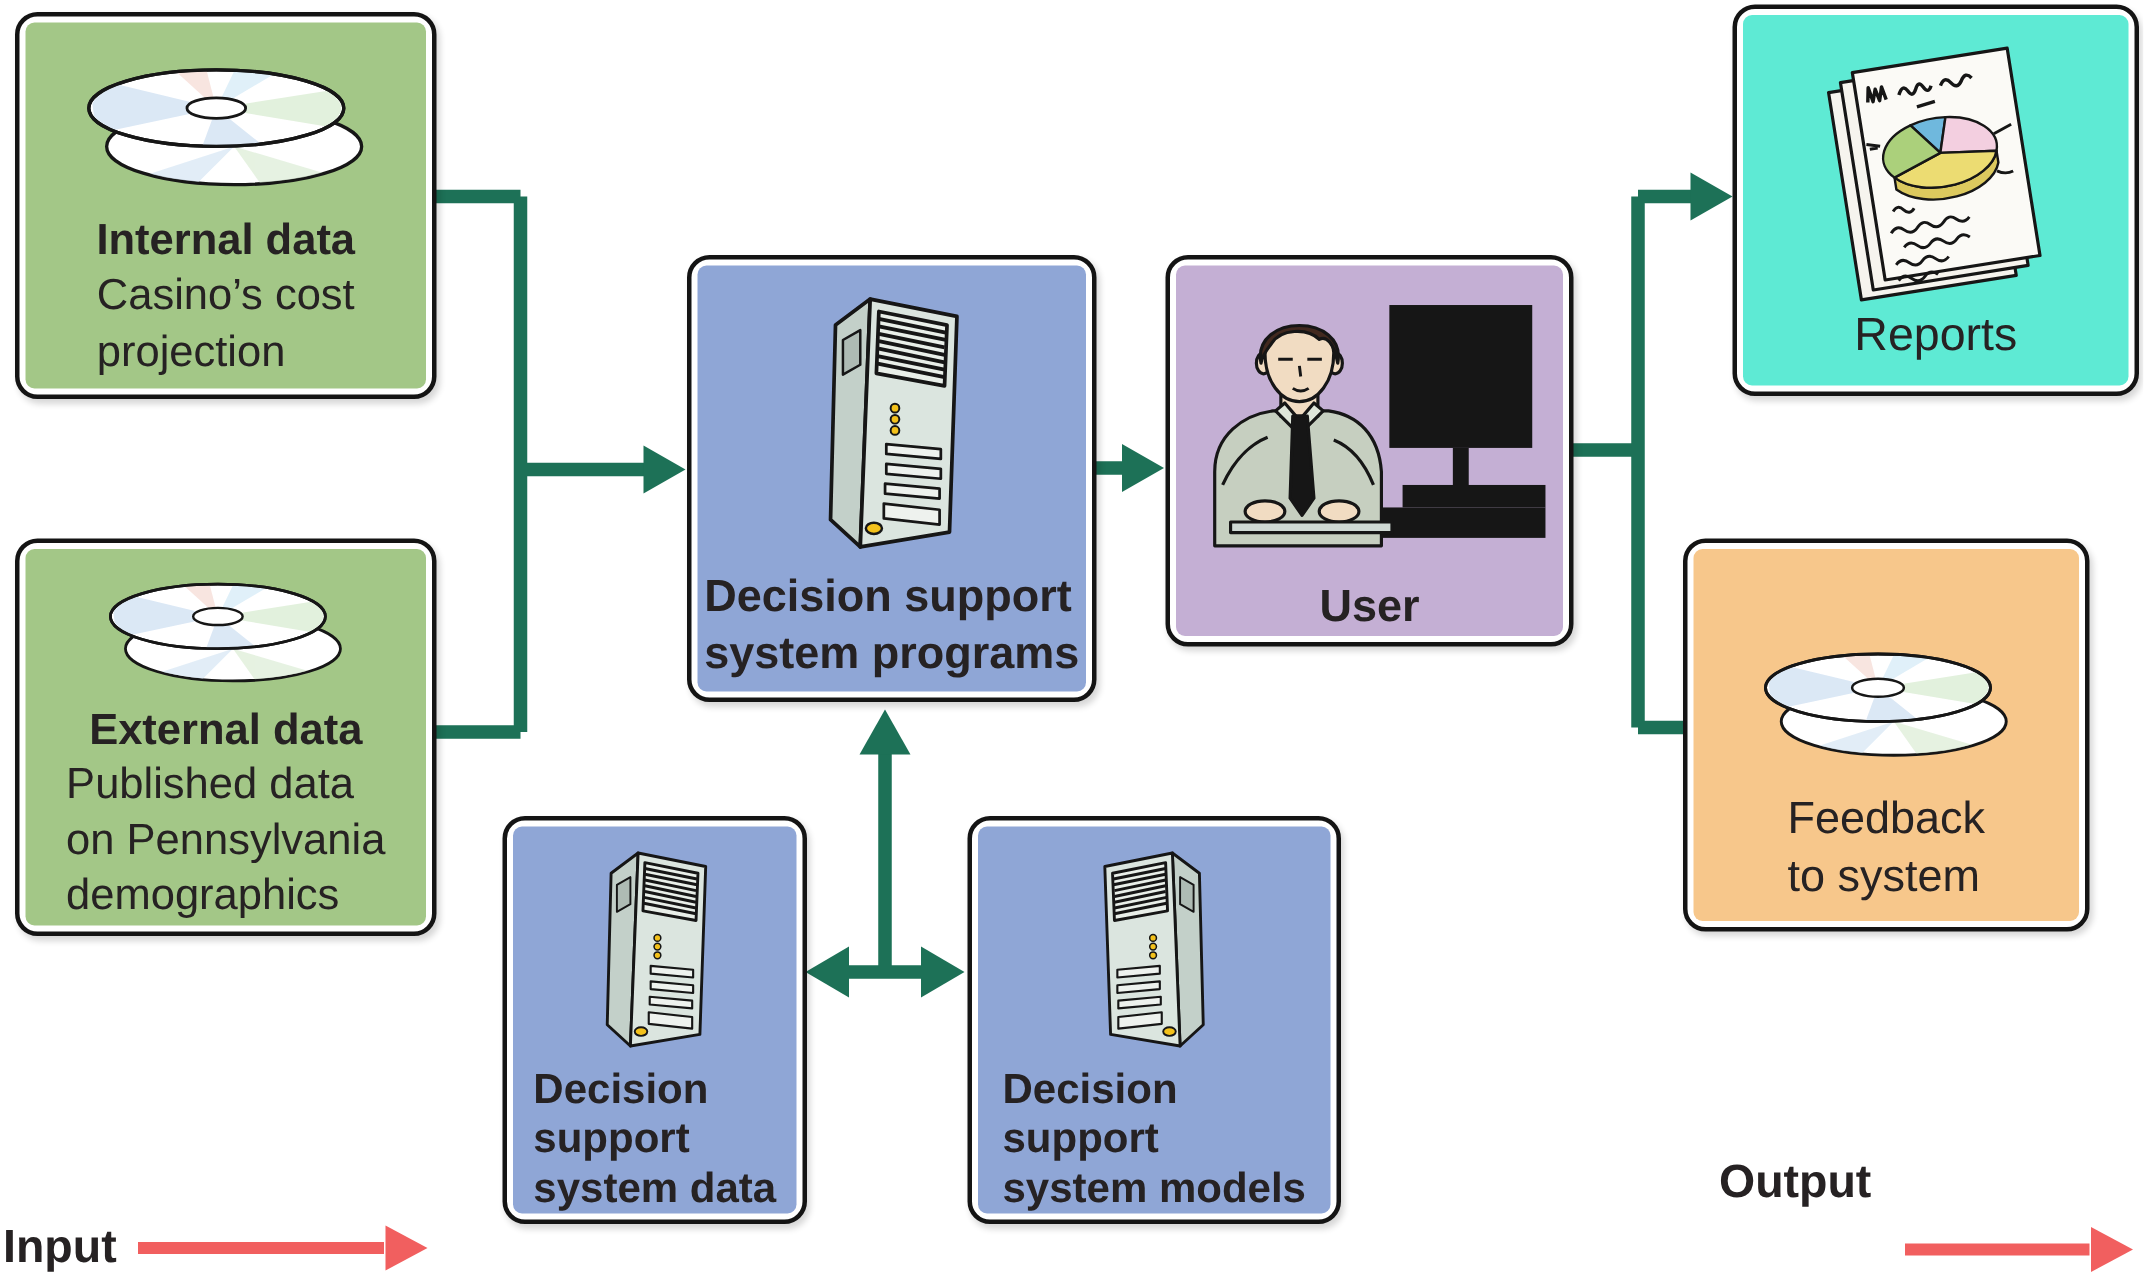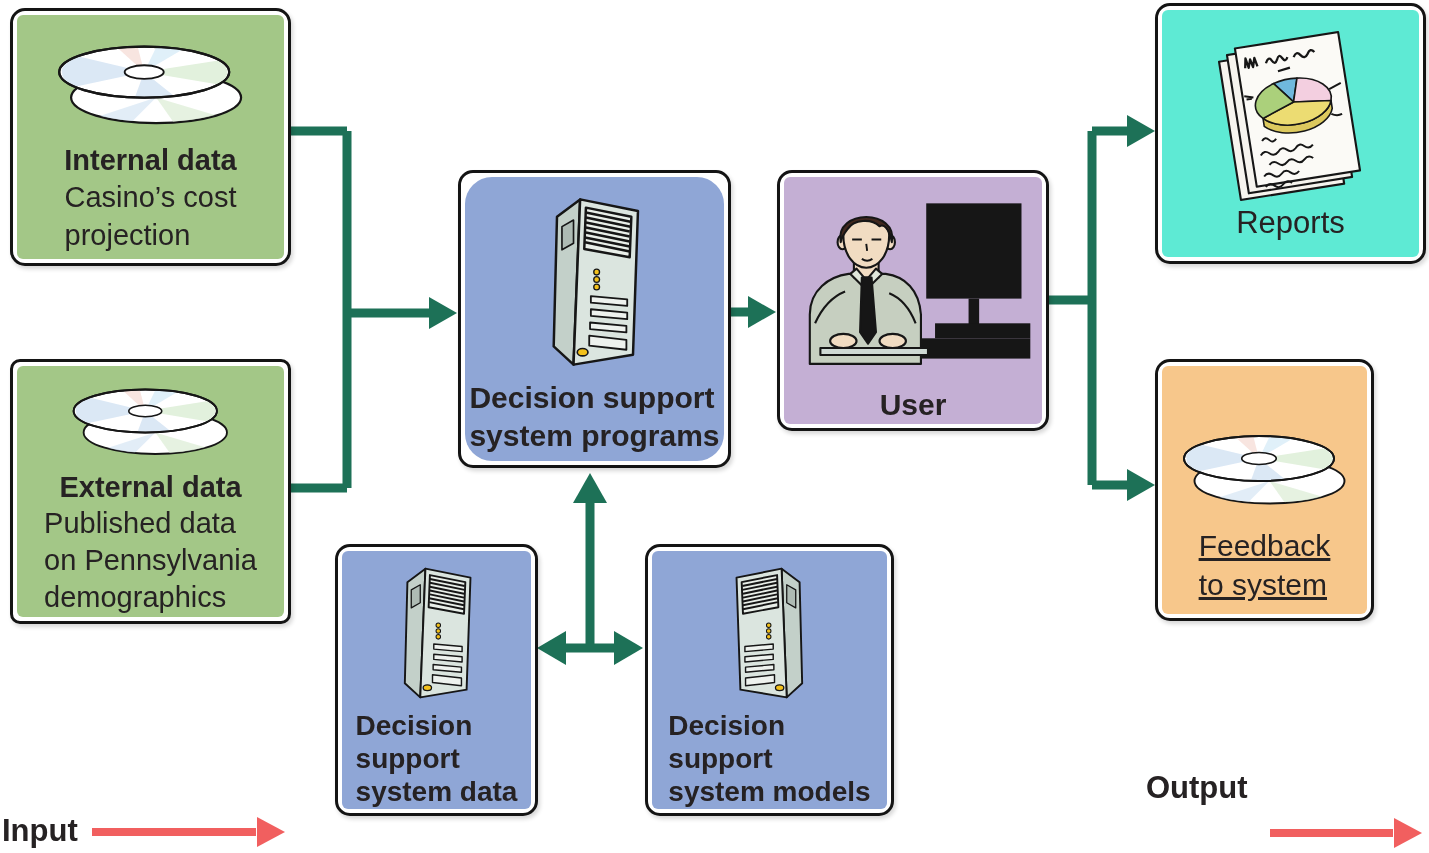--- a/index.html
+++ b/index.html
@@ -175,34 +175,34 @@
     <div class="fill" style="background: rgb(163, 199, 135);">
       <svg class="icon" width="232" height="102" viewBox="0 0 240 120" style="margin-top:18px;">
           <use href="#sym-cd"></use>
         </svg>
       <div class="title bold" style="font-size:29px;margin-top:8px;">Internal data</div>
       <div class="sub" style="font-size:29px;line-height:38px;">Casino’s cost
 projection</div>
     </div>
   </div>
 
-  <div class="node" style="left:10px;top:359px;width:281px;height:265px;border-radius:10px;">
+  <div class="node" style="left:10px;top:359px;width:281px;height:265px;">
     <div class="fill" style="background: rgb(163, 199, 135);">
       <svg class="icon" width="222" height="86" viewBox="0 0 240 120" style="margin-top:12px;">
           <use href="#sym-cd"></use>
         </svg>
       <div class="title bold" style="font-size:29px;margin-top:6px;">External data</div>
       <div class="sub" style="font-size:29px;line-height:37px;">Published data
 on Pennsylvania
 demographics</div>
     </div>
   </div>
 
   <div class="node" style="left:458px;top:170px;width:273px;height:298px;">
-    <div class="fill" style="background: rgb(143, 166, 214); border-radius: 27px;">
+    <div class="fill" style="background: rgb(143, 166, 214);">
       <svg class="icon" width="124" height="190" viewBox="0 0 150 230" style="margin-top:10px;">
           <use href="#sym-server"></use>
         </svg>
       <div class="title bold" style="font-size:30px;line-height:38px;margin-top:2px;">Decision support
 system programs</div>
     </div>
   </div>
 
   <div class="node" style="left:777px;top:170px;width:272px;height:261px;">
     <div class="fill" style="background: rgb(196, 175, 212);">
@@ -215,21 +215,21 @@
 
   <div class="node" style="left:1155px;top:3px;width:271px;height:261px;">
     <div class="fill" style="background: #5eead4;">
       <svg class="icon" width="186" height="192" viewBox="0 0 210 210" style="margin-top:8px;">
           <use href="#sym-report"></use>
         </svg>
       <div class="title" style="font-size:31px;margin-top:-6px;">Reports</div>
     </div>
   </div>
 
-  <div class="node" style="left:1155px;top:359px;width:219px;height:262px;text-decoration:underline;">
+  <div class="node" style="left:1122px;top:359px;width:271px;height:262px;">
     <div class="fill" style="background: rgb(247, 199, 139);">
       <svg class="icon" width="228" height="90" viewBox="0 0 240 120" style="margin-top:58px;">
           <use href="#sym-cd"></use>
         </svg>
       <div class="title" style="font-size:30px;line-height:39px;margin-top:12px;">Feedback
 to system</div>
     </div>
   </div>
 
   <div class="node" style="left:335px;top:544px;width:203px;height:272px;">

